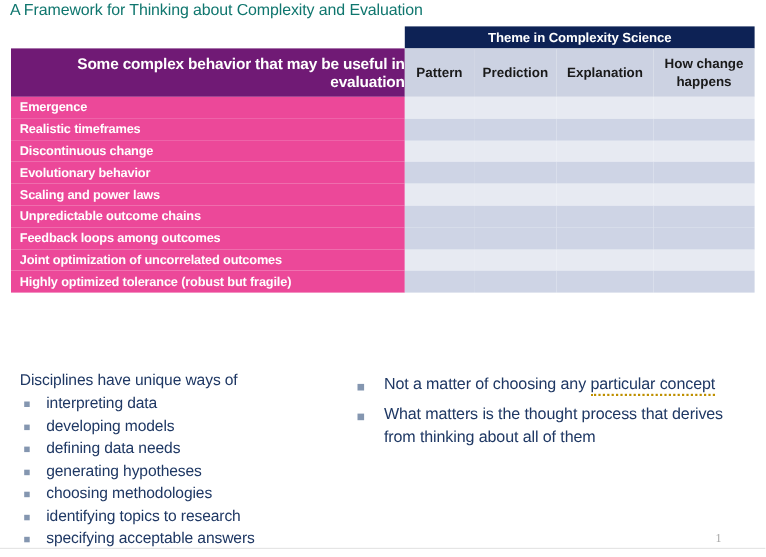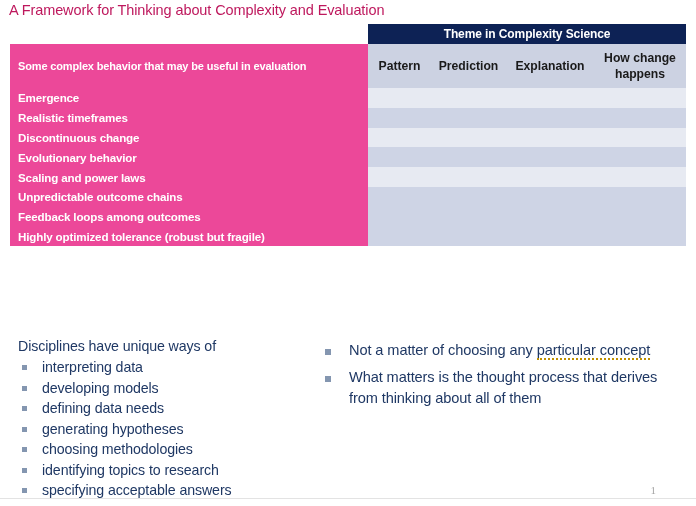--- a/index.html
+++ b/index.html
@@ -17,21 +17,21 @@
   }
 
   
   #slide-title {
     position: absolute;
     left: 9px;
     top: 1px;
     width: 670px;
     font-size: 14.5px;
     line-height: 19px;
-    color: #be185d;
+    color: #0f766e;
     letter-spacing: -0.1px;
     white-space: nowrap;
   }
 
   
   #matrix-table {
     position: absolute;
     left: 10px;
     top: 24px;
     width: 676px;
@@ -56,25 +56,25 @@
     height: 20px;
     letter-spacing: -0.1px;
     border-left: 2px solid #ffffff;
   }
   .blank-corner-top {
     background: #ffffff;
   }
 
   
   .rowlabel-header {
-    background: #ec4899;
+    background: #701a75;
     color: #ffffff;
-    font-size: 11px;
+    font-size: 14px;
     font-weight: bold;
-    text-align: left;
+    text-align: right;
     padding-left: 8px !important;
     letter-spacing: -0.15px;
     height: 44px;
     border-top: 2px solid #ffffff;
   }
 
   
   .subcol-header {
     background: #ccd2e2;
     color: #1a1a1a;
@@ -268,20 +268,27 @@
         <td class="data-cell"></td>
         <td class="data-cell"></td>
       </tr>
       <tr class="row-even">
         <td class="row-label">Feedback loops among outcomes</td>
         <td class="data-cell"></td>
         <td class="data-cell"></td>
         <td class="data-cell"></td>
         <td class="data-cell"></td>
       </tr>
+      <tr class="row-odd">
+        <td class="row-label">Joint optimization of uncorrelated outcomes</td>
+        <td class="data-cell"></td>
+        <td class="data-cell"></td>
+        <td class="data-cell"></td>
+        <td class="data-cell"></td>
+      </tr>
       <tr class="row-even">
         <td class="row-label">Highly optimized tolerance (robust but fragile)</td>
         <td class="data-cell"></td>
         <td class="data-cell"></td>
         <td class="data-cell"></td>
         <td class="data-cell"></td>
       </tr>
     </tbody>
 </table>
 

